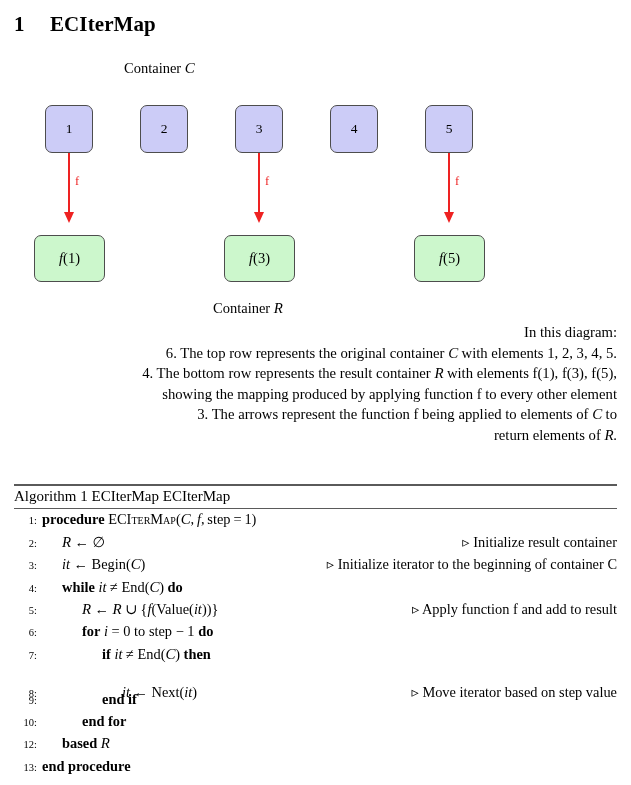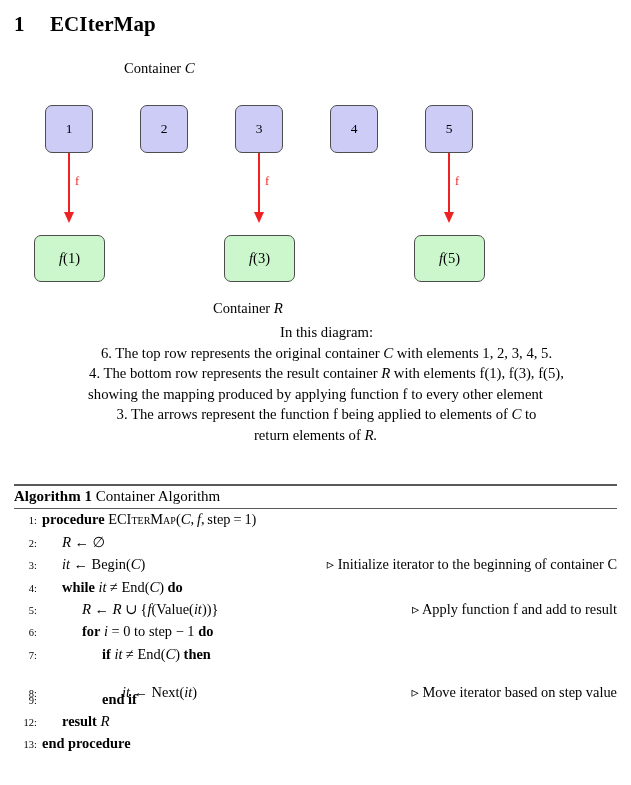--- a/index.html
+++ b/index.html
@@ -110,21 +110,21 @@
   }
 
   
   .body-text {
     position: absolute;
     left: 14px;
     top: 322px;
     width: 603px;
     font-size: 14.7px;
     line-height: 20.6px;
-    text-align: center;
+    text-align: right;
   }
   .body-text p {
     margin: 0;
     text-indent: 22px;
   }
   .body-text p.cont { text-indent: 0; }
 
   
   .algorithm {
     position: absolute;
@@ -141,21 +141,21 @@
   .rule-thin {
     height: 0.9px;
     background: #5a5a5a;
     width: 100%;
   }
   .algo-title {
     padding: 2px 0 3px 0;
     font-size: 15px;
     white-space: nowrap;
   }
-  .algo-title b { font-weight: bold; }
+  .algo-title b { font-weight: normal; }
   .algo-body {
     padding: 3px 0 4px 0;
   }
   .algo-line {
     display: flex;
     align-items: baseline;
     height: 22.4px;
     white-space: nowrap;
   }
   .lineno {
@@ -256,35 +256,36 @@
     <p class="cont">showing the mapping produced by applying function f to every other element</p>
 
     <p><span>3. The arrows represent the function f being applied to elements of </span><span class="cal">C</span><span> to</span></p>
     <p class="cont"><span>return elements of </span><span class="cal">R</span><span>.</span></p>
   </div>
 
   <div class="algorithm">
     <div class="rule-thick"></div>
     <div class="algo-title">
       <b>Algorithm 1</b>
-      <span>Container Algorithm</span>
+      <span>ECIterMap ECIterMap</span>
     </div>
     <div class="rule-thin"></div>
 
     <div class="algo-body">
 
       <div class="algo-line">
         <span class="lineno">1</span>
         <span class="code"><span class="kw">procedure</span> <span class="sc">ECIterMap</span>(<span class="cal">C</span>, <span class="mathit">f</span>, step = 1)</span>
       </div>
 
       <div class="algo-line">
         <span class="lineno">2</span>
         <span class="code ind1"><span class="cal">R</span> ← ∅</span>
         <span class="spacer"></span>
+        <span class="comment">▹ Initialize result container</span>
       </div>
 
       <div class="algo-line">
         <span class="lineno">3</span>
         <span class="code ind1"><span class="mathit">it</span> ← Begin(<span class="cal">C</span>)</span>
         <span class="spacer"></span>
         <span class="comment">▹ Initialize iterator to the beginning of container C</span>
       </div>
 
       <div class="algo-line">
@@ -314,25 +315,29 @@
         <span class="code ind4"><span class="mathit">it</span> ← Next(<span class="mathit">it</span>)</span>
         <span class="spacer"></span>
         <span class="comment">▹ Move iterator based on step value</span>
       </div>
 
       <div class="algo-line">
         <span class="lineno">9</span>
         <span class="code ind3 kw">end if</span>
       </div>
 
+      <div class="algo-line">
+        <span class="lineno">10</span>
+        <span class="code ind2 kw">end for</span>
+      </div>
 
 
       <div class="algo-line">
         <span class="lineno">12</span>
-        <span class="code ind1"><span class="kw">result</span> <span class="cal">R</span></span>
+        <span class="code ind1"><span class="kw">based</span> <span class="cal">R</span></span>
       </div>
 
       <div class="algo-line">
         <span class="lineno">13</span>
         <span class="code kw">end procedure</span>
       </div>
 
     </div>
 
   </div>

